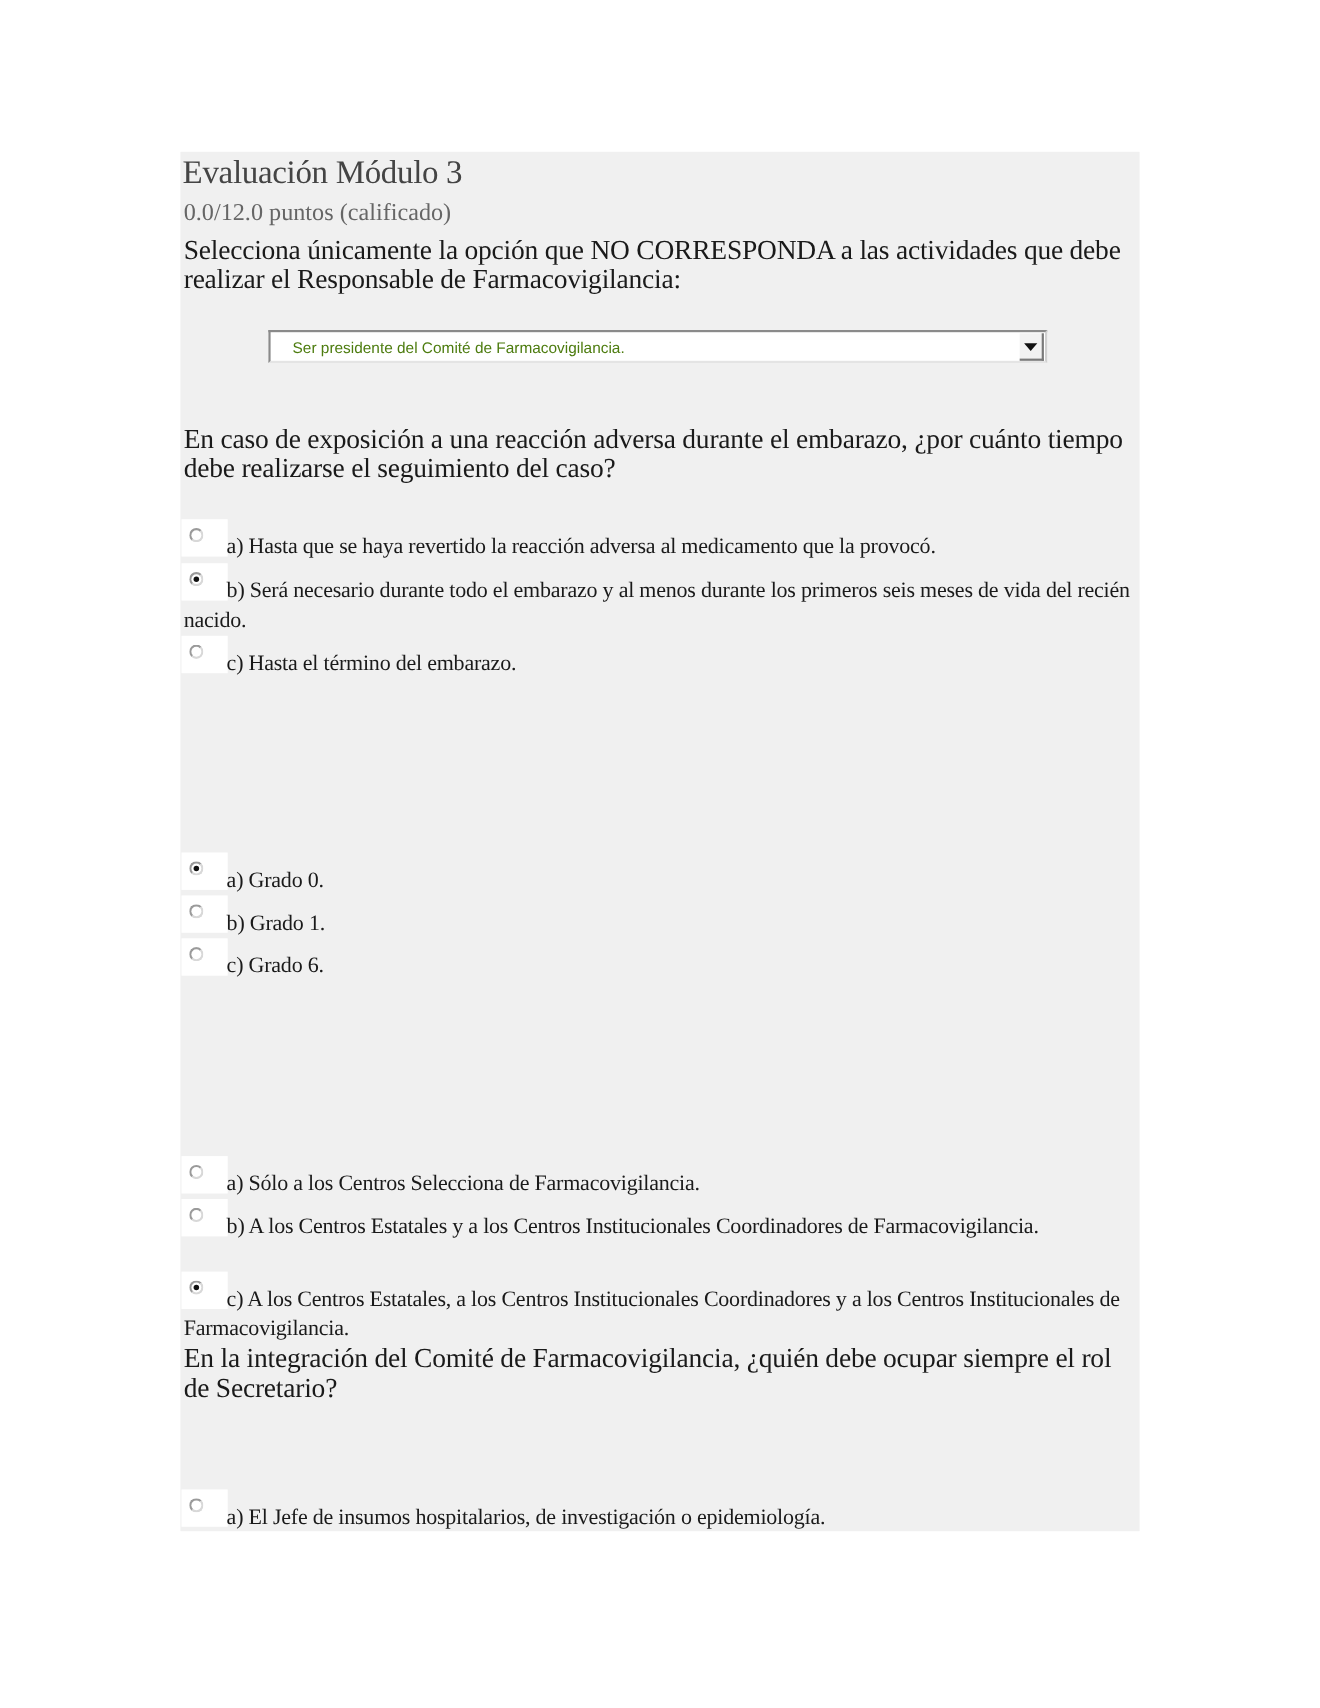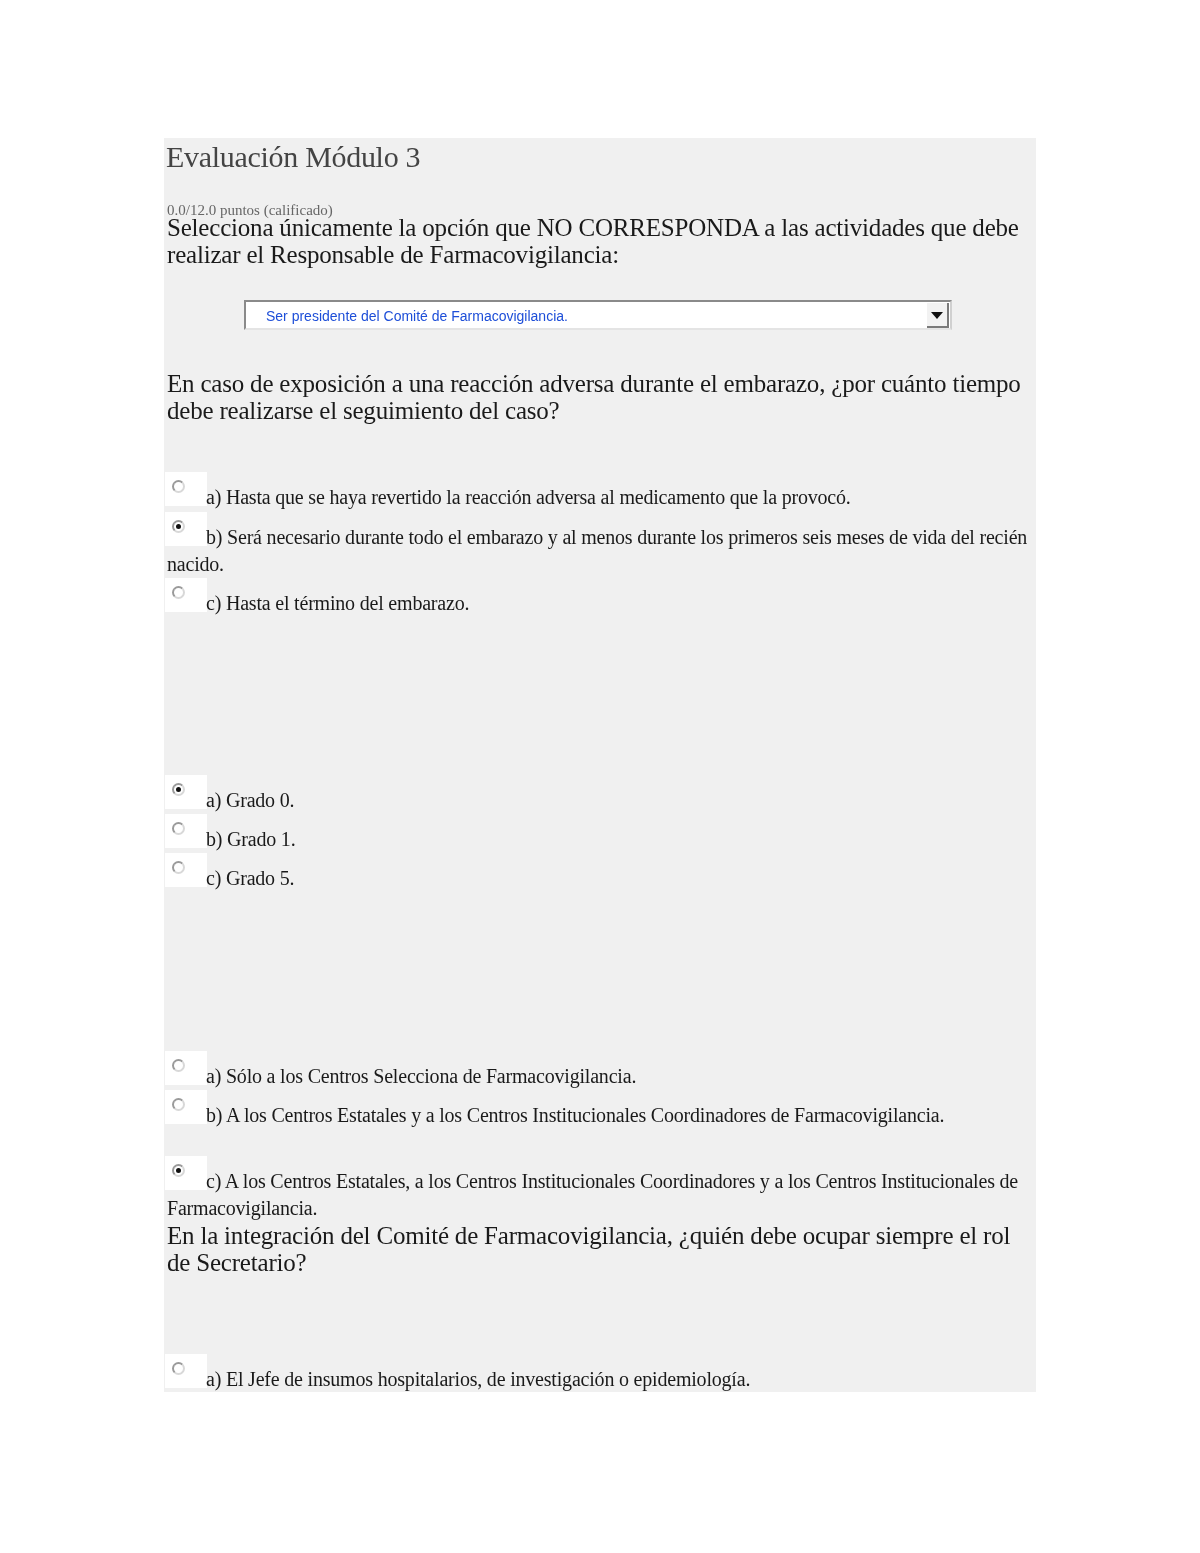--- a/index.html
+++ b/index.html
@@ -12,43 +12,43 @@
       font-family: "Liberation Serif", "DejaVu Serif", serif;
       color: #1a1a1a;
       overflow: hidden;
     }
     .title {
       position: absolute; left: 2px; top: 2px;
       font-size: 30px; color: #444;
       letter-spacing: -0.3px;
     }
     .score {
-      position: absolute; left: 3px; top: 64px;
-      font-size: 15px; color: #666;
+      position: absolute; left: 3px; top: 42px;
+      font-size: 22px; color: #666;
     }
     .qtext {
       position: absolute; left: 3px;
       font-size: 25px; line-height: 27px;
       width: 860px;
       letter-spacing: -0.2px;
     }
     .select-box {
       position: absolute; left: 80px; top: 162px;
       width: 708px; height: 30px;
       background: #fff;
       border-top: 2px solid #8a8a8a;
       border-left: 2px solid #8a8a8a;
       border-right: 2px solid #d0d0d0;
       border-bottom: 2px solid #e4e4e4;
       box-sizing: border-box;
     }
     .select-value {
       position: absolute; left: 20px; top: 6px;
       font-family: "Liberation Sans", "DejaVu Sans", sans-serif;
-      font-size: 14px; color: #1d4ed8;
+      font-size: 14px; color: #4d7c0f;
     }
     .select-arrow {
       position: absolute; right: 1px; top: 1px;
       width: 22px; height: 25px;
       background: #f2f2f2;
       border-right: 2px solid #7a7a7a;
       border-bottom: 2px solid #7a7a7a;
       box-sizing: border-box;
     }
     .select-arrow::after {
@@ -95,21 +95,21 @@
 <div class="panel">
   <div class="title">Evaluación Módulo 3</div>
   <div class="score">0.0/12.0 puntos (calificado)</div>
 
   <div class="qtext" style="top:76px;">Selecciona únicamente la opción que NO CORRESPONDA a las actividades que debe realizar el Responsable de Farmacovigilancia:</div>
   <div class="select-box">
     <span class="select-value">Ser presidente del Comité de Farmacovigilancia.</span>
     <span class="select-arrow"></span>
   </div>
 
-  <div class="qtext" style="top:232px;">En caso de exposición a una reacción adversa durante el embarazo, ¿por cuánto tiempo debe realizarse el seguimiento del caso?</div>
+  <div class="qtext" style="top:248px;">En caso de exposición a una reacción adversa durante el embarazo, ¿por cuánto tiempo debe realizarse el seguimiento del caso?</div>
   <div class="option" style="top:334px;">
     <div class="radio-cell">
         <div class="radio"></div>
       </div>
     <div class="option-text">a) Hasta que se haya revertido la reacción adversa al medicamento que la provocó.</div>
   </div>
   <div class="option" style="top:374px;">
     <div class="radio-cell">
         <div class="radio checked"></div>
       </div>
@@ -131,21 +131,21 @@
   <div class="option" style="top:676px;">
     <div class="radio-cell">
         <div class="radio"></div>
       </div>
     <div class="option-text">b) Grado 1.</div>
   </div>
   <div class="option" style="top:715px;">
     <div class="radio-cell">
         <div class="radio"></div>
       </div>
-    <div class="option-text">c) Grado 5.</div>
+    <div class="option-text">c) Grado 6.</div>
   </div>
 
   <div class="option" style="top:913px;">
     <div class="radio-cell">
         <div class="radio"></div>
       </div>
     <div class="option-text">a) Sólo a los Centros Selecciona de Farmacovigilancia.</div>
   </div>
   <div class="option" style="top:952px;">
     <div class="radio-cell">

